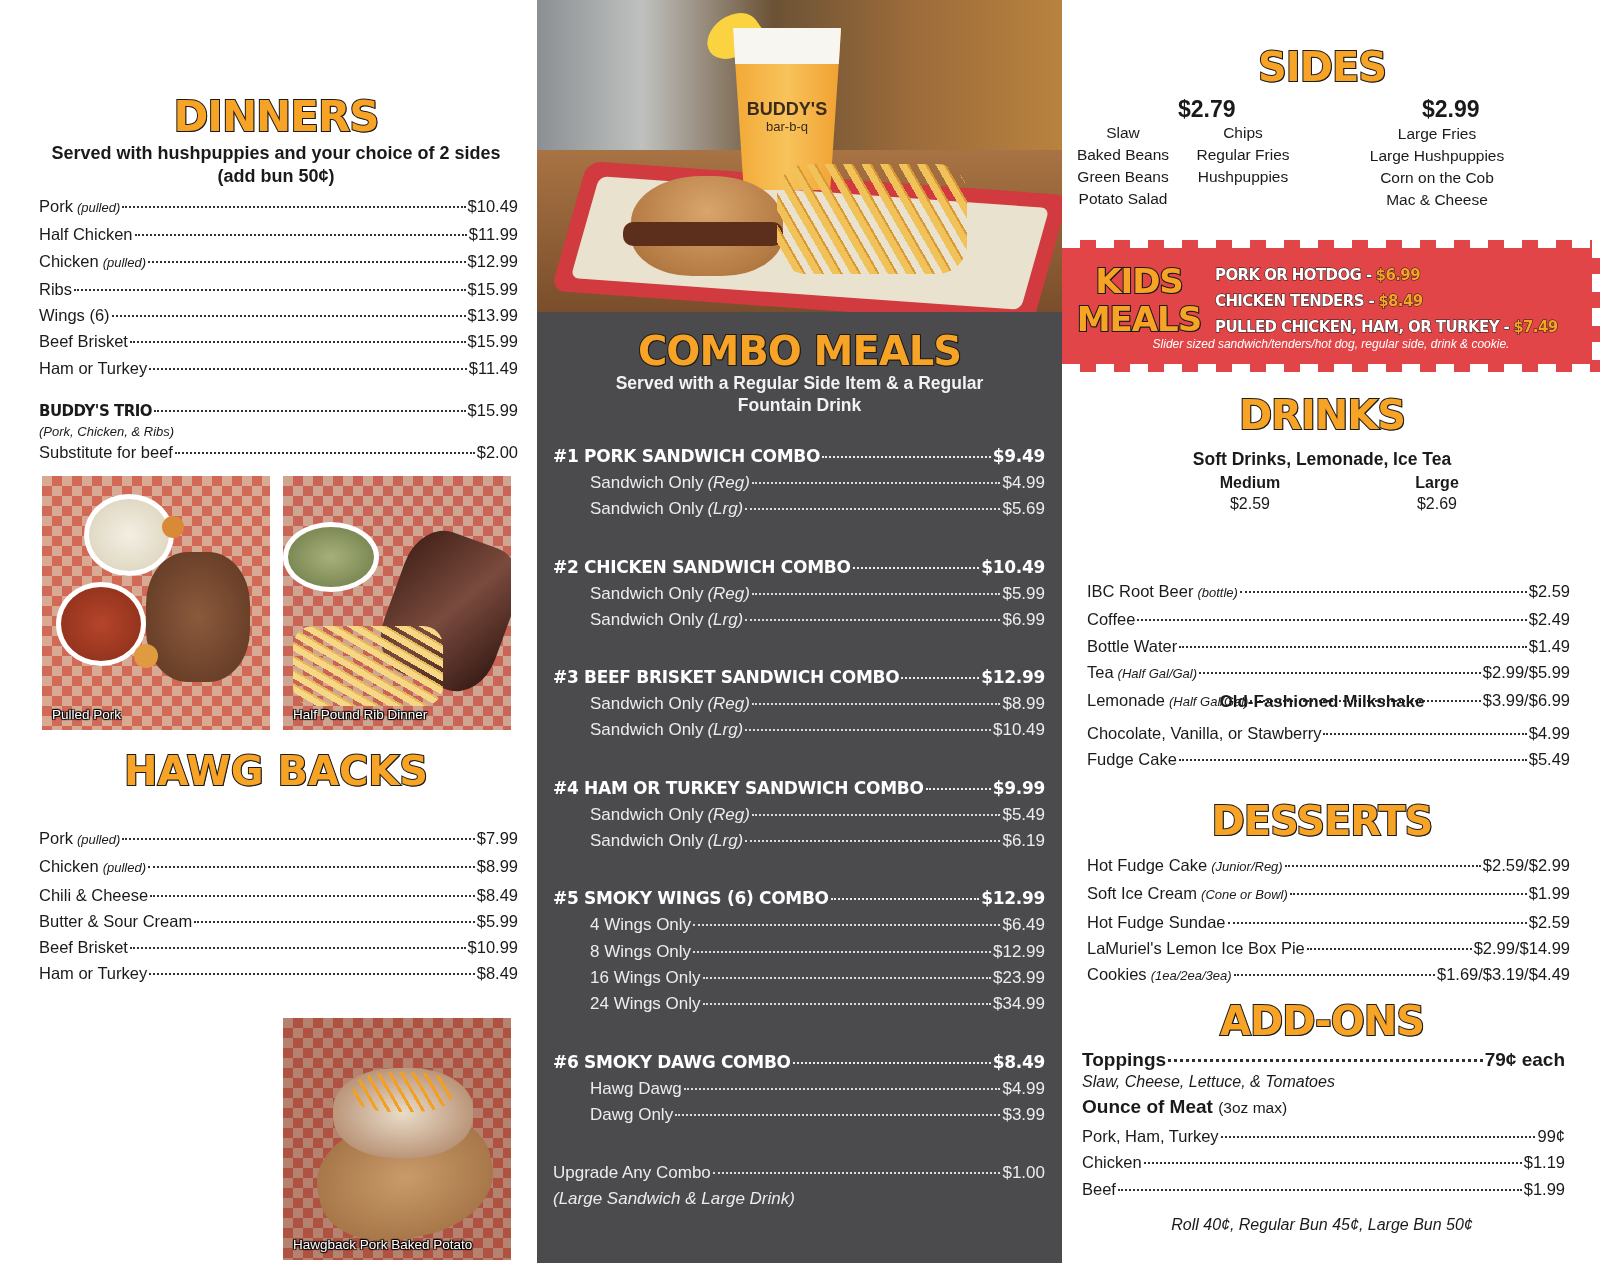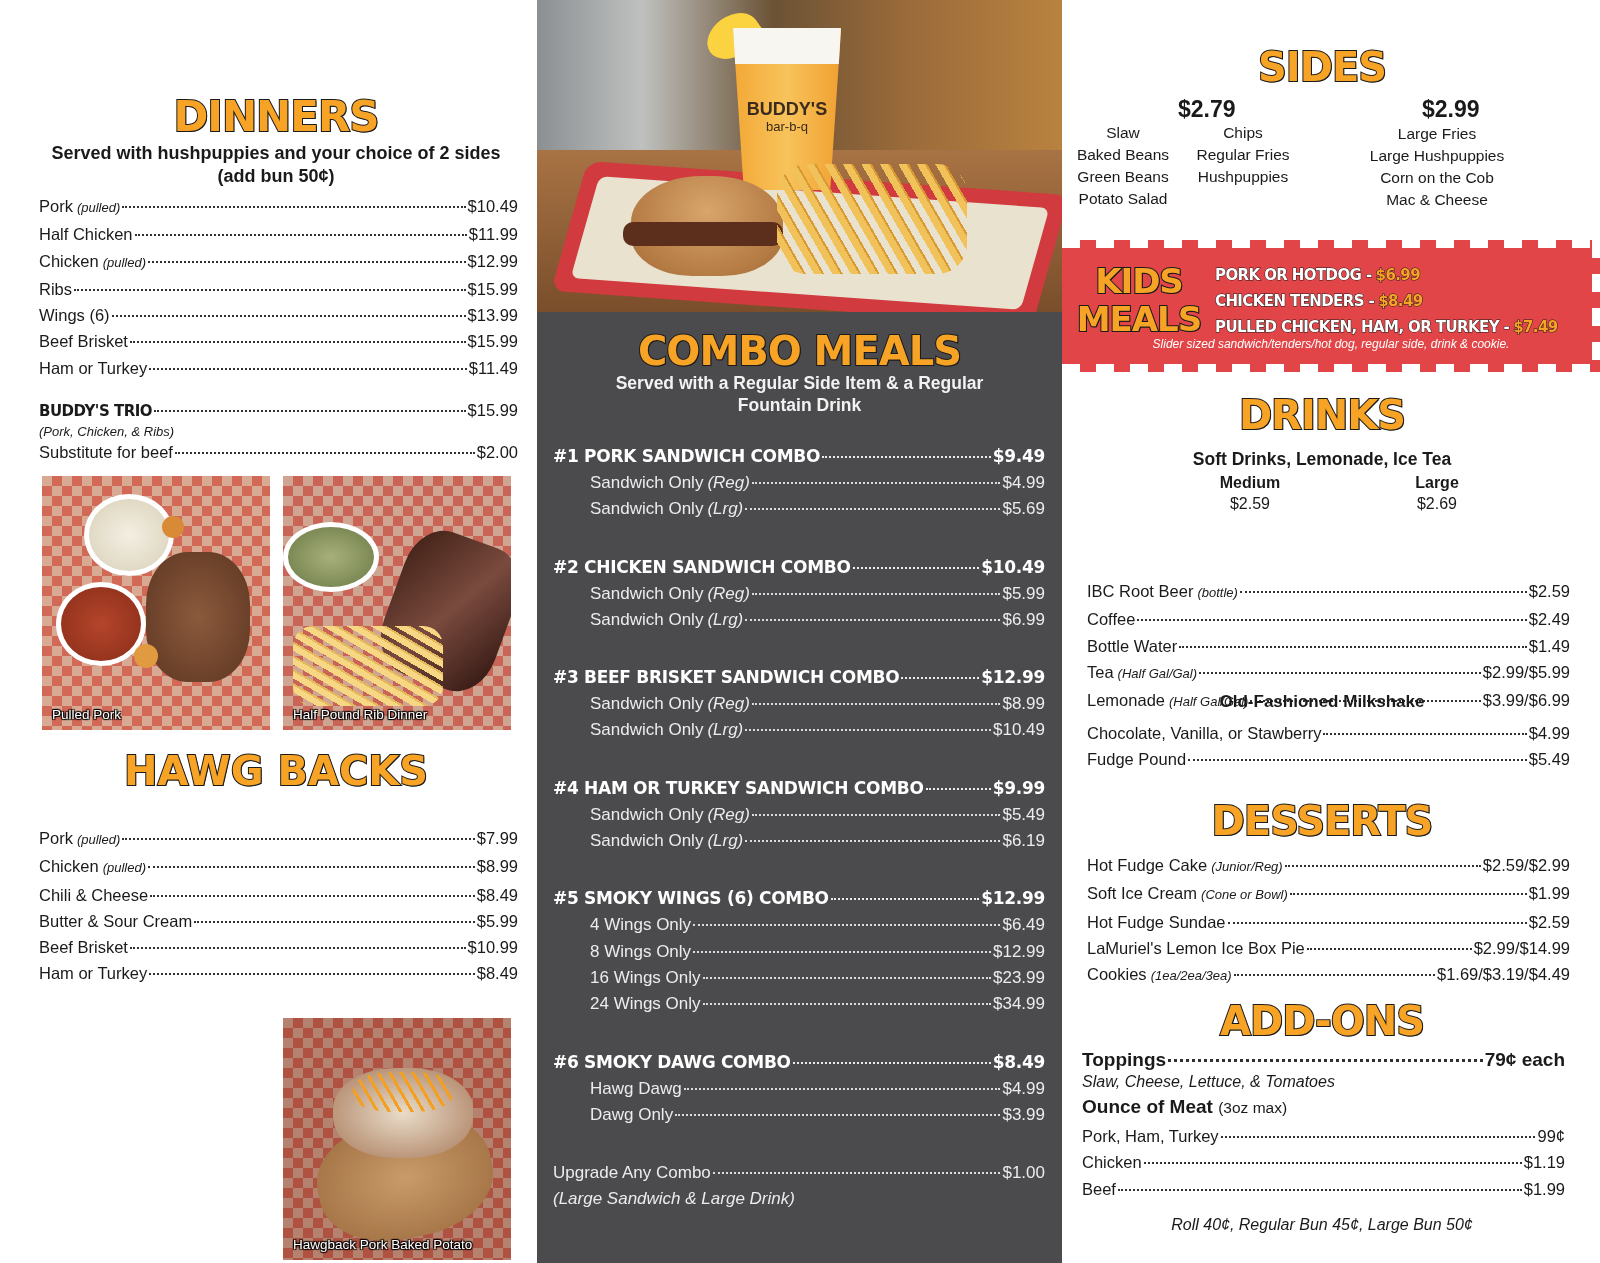--- a/index.html
+++ b/index.html
@@ -501,21 +501,21 @@
       </div>
   </div>
   <div class="shake-head">Old-Fashioned Milkshake</div>
   <div class="shake-list">
     <div class="row">
         <span class="name">Chocolate, Vanilla, or Stawberry</span>
         <span class="dots"></span>
         <span class="price">$4.99</span>
       </div>
     <div class="row">
-        <span class="name">Fudge Pound</span>
+        <span class="name">Fudge Cake</span>
         <span class="dots"></span>
         <span class="price">$5.49</span>
       </div>
   </div>
 
   <div class="bubble desserts-title">DESSERTS</div>
   <div class="desserts-list">
     <div class="row">
         <span class="name">Hot Fudge Cake</span>
         <span class="note">(Junior/Reg)</span>

